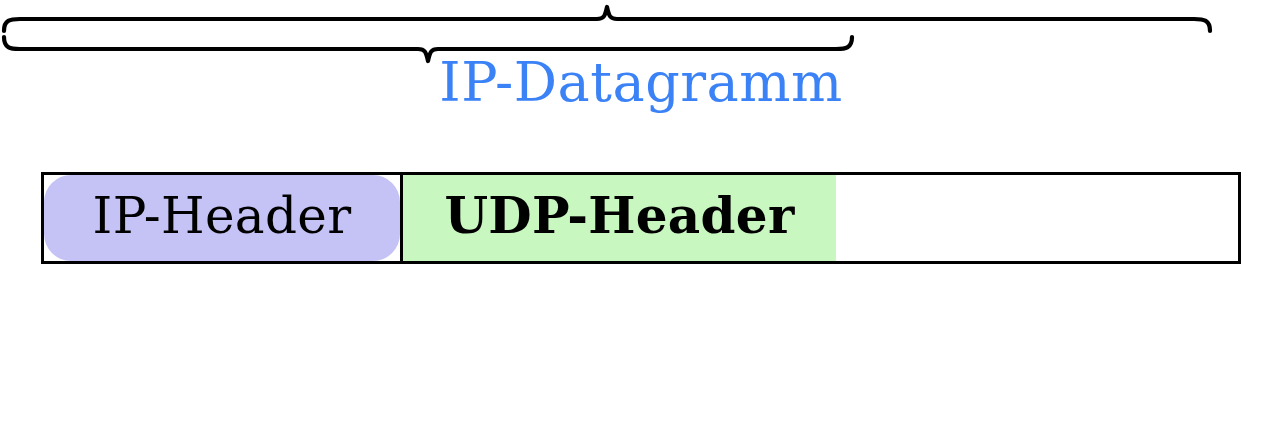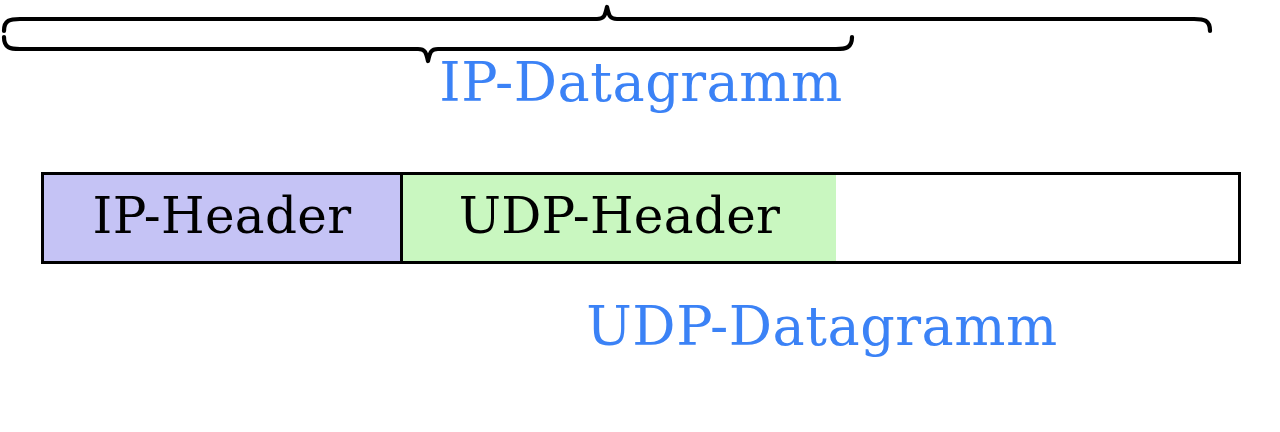--- a/index.html
+++ b/index.html
@@ -123,38 +123,37 @@
                L 597 19
                C 604 19, 605 16, 607 7
                C 609 16, 610 19, 617 19
                L 1194 19
                C 1204 19, 1210 20, 1210 31" fill="none" stroke="#000000" stroke-width="4.2" stroke-linecap="round" stroke-linejoin="round"></path>
     </svg>
   </div>
 
   <div id="bar">
 
-    <div class="segment" id="seg-ip-header" style="background: rgb(197, 195, 245);">
+    <div class="segment" id="seg-ip-header" style="background: rgb(197, 195, 245); border-radius: 27px;">
       <span class="segment-label">IP-Header</span>
     </div>
 
-    <div class="segment" id="seg-udp-header" style="background: rgb(201, 247, 192);">
+    <div class="segment" id="seg-udp-header" style="background: rgb(201, 247, 192); font-weight: bold;">
       <span class="segment-label">UDP-Header</span>
     </div>
 
 
   </div>
 
   <div id="bottom-brace-wrap">
     <svg class="brace-svg" width="856" height="34" viewBox="0 0 856 34" xmlns="http://www.w3.org/2000/svg">
       <path d="M 4 3
                C 4 14, 10 15, 20 15
                L 418 15
                C 425 15, 426 18, 428 27
                C 430 18, 431 15, 438 15
                L 836 15
                C 846 15, 852 14, 852 3" fill="none" stroke="#000000" stroke-width="4.2" stroke-linecap="round" stroke-linejoin="round"></path>
     </svg>
   </div>
 
-  <div class="label" id="bottom-label">UDP-Datagramm</div>
 
 </div>
 
 </body></html>

